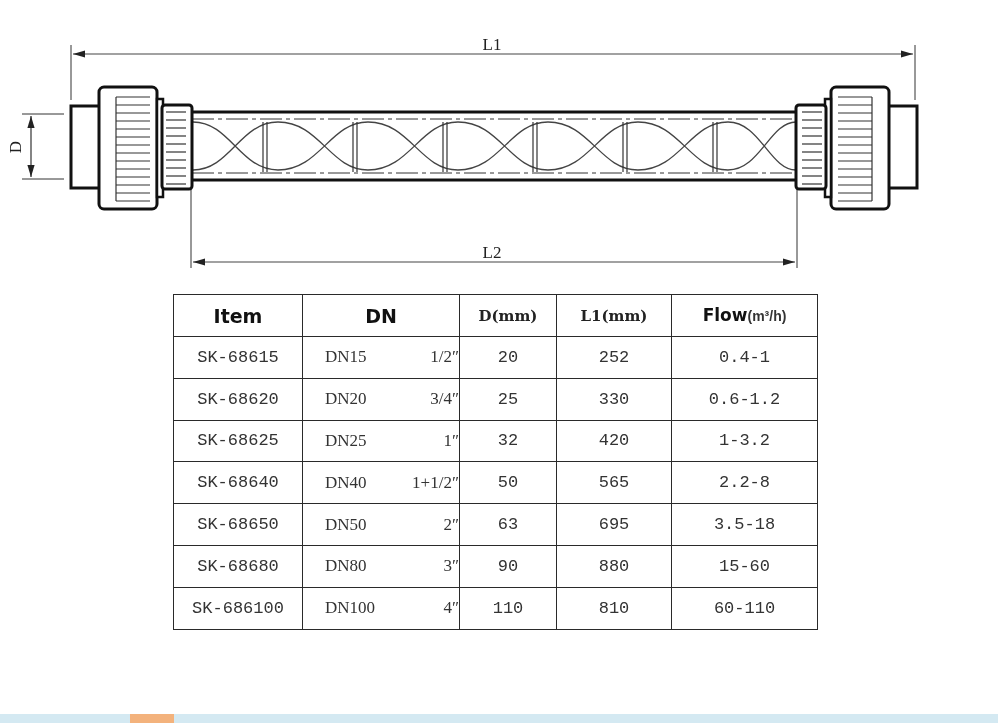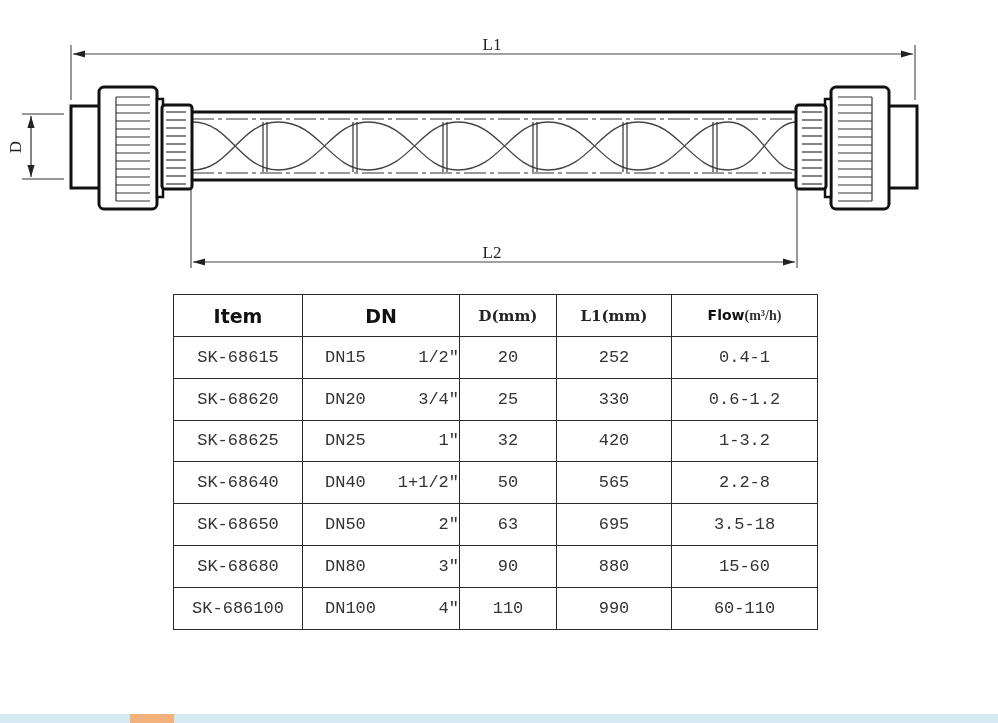--- a/index.html
+++ b/index.html
@@ -16,23 +16,23 @@
     }
     #spec-table td, #spec-table th {
       border: 1.6px solid #2a2a2a; height: 40.8px; padding: 0;
       text-align: center; font-weight: normal;
       font-family: "Liberation Mono", "DejaVu Sans Mono", monospace;
       font-size: 17px; color: #333;
     }
     #spec-table th { height: 41px; }
     #spec-table th.bold-h { font-family: "DejaVu Sans", sans-serif; font-weight: bold; font-size: 19px; color: #111; }
     #spec-table th.serif-h { font-family: "DejaVu Serif", serif; font-weight: bold; font-size: 15px; color: #222; }
-    .h-flow-main { font-family: "DejaVu Sans", sans-serif; font-weight: bold; font-size: 14px; color: #111; }
-    .h-flow-unit { font-family: Liberation Serif, serif; font-weight: bold; font-size: 14px; text-align: center; }
-    .dn-cell { display: flex; justify-content: flex-start; padding-left: 22px; box-sizing: border-box; }
+    .h-flow-main { font-family: "DejaVu Sans", sans-serif; font-weight: bold; font-size: 17px; color: #111; }
+    .h-flow-unit { font-family: Liberation Sans, sans-serif; font-weight: bold; font-size: 14px; text-align: center; }
+    .dn-cell { display: flex; justify-content: flex-start; padding-left: 22px; box-sizing: border-box; font-family: Liberation Serif, serif; }
     .dn-code { display: inline-block; width: 62px; text-align: left; }
     .dn-inch { display: inline-block; width: 72px; text-align: right; }
     #bottom-bar { position: absolute; left: 0; top: 714px; width: 998px; height: 9px; background: #d4e9f2; }
     #bottom-accent { position: absolute; left: 130px; top: 714px; width: 44px; height: 9px; background: #f3b27c; }
   </style>
 </head>
 <body>
 
 <svg id="drawing" viewBox="0 0 998 285" xmlns="http://www.w3.org/2000/svg">
   <defs>
@@ -256,20 +256,20 @@
       </tr>
       <tr>
         <td>SK-686100</td>
         <td>
           <div class="dn-cell">
             <span class="dn-code">DN100</span>
             <span class="dn-inch">4″</span>
           </div>
         </td>
         <td>110</td>
-        <td>990</td>
+        <td>810</td>
         <td>60-110</td>
       </tr>
     </tbody>
 </table>
 
 <div id="bottom-bar"></div>
 <div id="bottom-accent"></div>
 
 </body></html>

